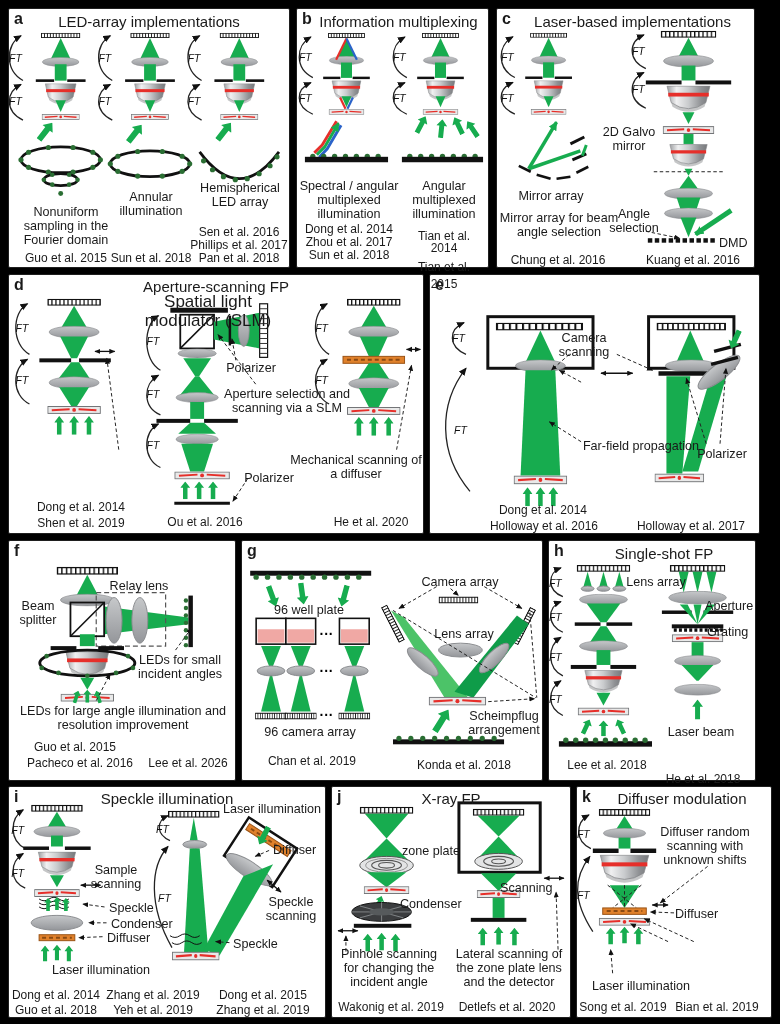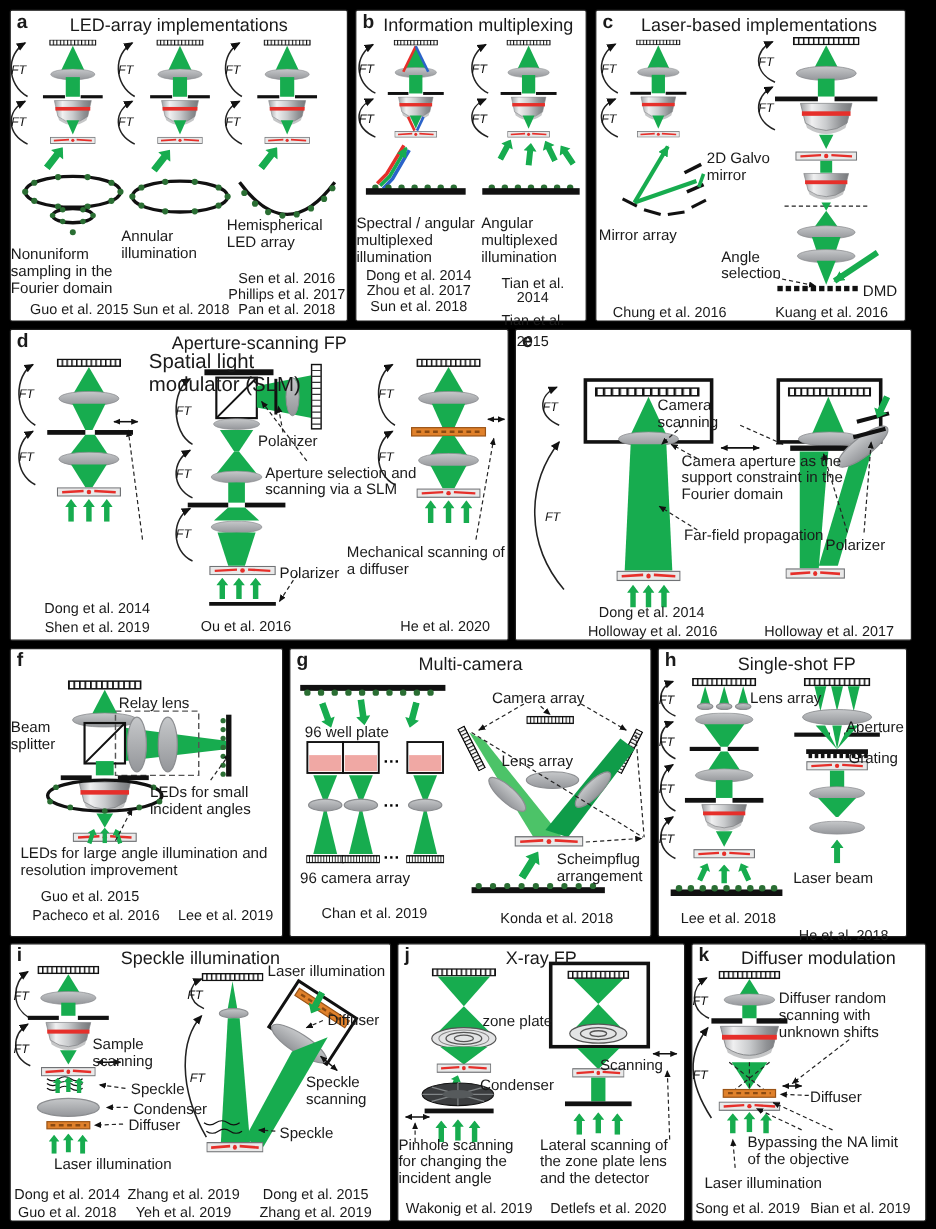--- a/index.html
+++ b/index.html
@@ -3,21 +3,21 @@
 <meta charset="utf-8">
 <style>
   html,body{margin:0;padding:0;background:#000;}
   #fig{position:relative;width:780px;height:1024px;background:#000;
        font-family:"Liberation Sans",sans-serif;color:#1a1a1a;overflow:hidden;}
   .panel{position:absolute;background:#fff;border:1.8px solid #1f1f1f;border-radius:2px;
          box-sizing:border-box;overflow:visible;z-index:1;}
   .art{position:absolute;left:0;top:0;width:100%;height:100%;overflow:visible;z-index:1;}
   .tag{position:absolute;left:5px;top:1px;font-weight:bold;font-size:16px;z-index:4;}
   .title{position:absolute;text-align:center;font-size:15px;line-height:1.15;z-index:3;}
-  .cap{position:absolute;font-size:12.6px;line-height:1.12;z-index:3;}
+  .cap{position:absolute;font-size:12.6px;line-height:1.12;text-align:center;z-index:3;}
   .cite{position:absolute;font-size:12px;line-height:1.15;text-align:center;white-space:nowrap;z-index:3;}
   .lft{text-align:left;}
   svg text.ft{font-style:italic;font-size:10.5px;fill:#111;}
   .arc{fill:none;stroke:#222;stroke-width:1.3;}
   .dash{fill:none;stroke:#222;stroke-width:1;stroke-dasharray:3.5 2.5;}
   .dbl{stroke:#111;stroke-width:1.3;}
   .thin{fill:none;stroke:#333;stroke-width:1;}
   .blk{fill:#111;}
   .grn{fill:#17AC4F;}
   .lgrn{fill:#4CC368;}
@@ -298,20 +298,21 @@
           <rect x="187" y="231" width="4.5" height="4.5"></rect>
           <rect x="194" y="231" width="4.5" height="4.5"></rect>
           <rect x="201" y="231" width="4.5" height="4.5"></rect>
           <rect x="208" y="231" width="4.5" height="4.5"></rect>
           <rect x="215" y="231" width="4.5" height="4.5"></rect>
     </g>
     <path class="dash" marker-end="url(#md)" d="M150,224 L184,231"></path>
   </svg>
   <div class="cap" style="left:92px;top:116px;width:80px">2D Galvo mirror</div>
   <div class="cap" style="left:2px;top:180px;width:104px">Mirror array</div>
+  <div class="cap" style="left:2px;top:202px;width:120px">Mirror array for beam angle selection</div>
   <div class="cap" style="left:104px;top:198px;width:66px">Angle selection</div>
   <div class="cap lft" style="left:222px;top:227px;width:36px">DMD</div>
   <div class="cite" style="left:2px;top:245px;width:118px">Chung et al. 2016</div>
   <div class="cite" style="left:140px;top:245px;width:112px">Kuang et al. 2016</div>
 </section>
 
 <section class="panel" style="left:8px;top:274px;width:416px;height:260px">
   <b class="tag">d</b>
   <div class="title" style="left:0;right:0;top:3px">Aperture-scanning FP</div>
   <svg class="art" viewBox="0 0 416 260">
@@ -461,21 +462,20 @@
     <ellipse cx="291" cy="98" rx="26" ry="8" fill="url(#lg)" stroke="#8b8d90" transform="rotate(-38 291 98)"></ellipse>
     <line x1="283" y1="90" x2="310" y2="83" stroke="#111" stroke-width="3.4"></line>
     <line x1="286" y1="77" x2="313" y2="70" stroke="#111" stroke-width="3.4"></line>
     <g transform="translate(303,74) rotate(205)">
           <use href="#garr" x="-6" y="0" width="12" height="20" class="grn"></use>
         </g>
     <path class="dash" marker-end="url(#md)" d="M278,170 L258,104"></path>
     <path class="dash" marker-end="url(#md)" d="M292,170 L298,94"></path>
   </svg>
   <div class="cap" style="left:118px;top:56px;width:72px">Camera scanning</div>
-  <div class="cap" style="left:138px;top:102px;width:152px">Camera aperture as the support constraint in the Fourier domain</div>
   <div class="cap" style="left:140px;top:164px;width:142px">Far-field propagation</div>
   <div class="cap" style="left:258px;top:172px;width:68px">Polarizer</div>
   <div class="cite" style="left:48px;top:229px;width:130px">Dong et al. 2014</div>
   <div class="cite" style="left:44px;top:245px;width:140px">Holloway et al. 2016</div>
   <div class="cite" style="left:196px;top:245px;width:130px">Holloway et al. 2017</div>
 </section>
 
 <section class="panel" style="left:8px;top:540px;width:228px;height:241px">
   <b class="tag">f</b>
   <svg class="art" viewBox="0 0 228 241">
@@ -525,26 +525,25 @@
         </g>
     <path class="dash" marker-end="url(#md)" d="M168,110 L184,88"></path>
     <path class="dash" marker-end="url(#md)" d="M88,161 L102,134"></path>
   </svg>
   <div class="cap" style="left:90px;top:38px;width:80px">Relay lens</div>
   <div class="cap" style="left:0;top:58px;width:58px">Beam splitter</div>
   <div class="cap" style="left:116px;top:112px;width:110px">LEDs for small incident angles</div>
   <div class="cap" style="left:8px;top:163px;width:212px">LEDs for large angle illumination and resolution improvement</div>
   <div class="cite" style="left:16px;top:200px;width:100px">Guo et al. 2015</div>
   <div class="cite" style="left:6px;top:216px;width:130px">Pacheco et al. 2016</div>
-  <div class="cite" style="left:134px;top:216px;width:90px">Lee et al. 2019</div>
+  <div class="cite" style="left:134px;top:216px;width:90px">Lee et al. 2026</div>
 </section>
 
 <section class="panel" style="left:241px;top:540px;width:302px;height:241px">
   <b class="tag">g</b>
-  <div class="title" style="left:0;right:0;top:4px">Multi-camera</div>
   <svg class="art" viewBox="0 0 302 241">
     <g>
       <rect class="blk" x="8" y="30" width="122" height="5"></rect>
       <circle class="dot" cx="14" cy="36.5" r="2.7"></circle>
           <circle class="dot" cx="25.5" cy="36.5" r="2.7"></circle>
           <circle class="dot" cx="37" cy="36.5" r="2.7"></circle>
           <circle class="dot" cx="48.5" cy="36.5" r="2.7"></circle>
           <circle class="dot" cx="60" cy="36.5" r="2.7"></circle>
           <circle class="dot" cx="71.5" cy="36.5" r="2.7"></circle>
           <circle class="dot" cx="83" cy="36.5" r="2.7"></circle>
@@ -917,19 +916,18 @@
           <use href="#garr" x="-5" y="0" width="10" height="17" class="grn"></use>
         </g>
     <path class="dash" marker-end="url(#md)" d="M132,80 L84,117"></path>
     <path class="dash" marker-end="url(#md)" d="M98,127 L74,126"></path>
     <path class="dash" marker-end="url(#md)" d="M92,156 L54,138"></path>
     <path class="dash" marker-end="url(#md)" d="M118,156 L68,133"></path>
     <path class="dash" marker-end="url(#md)" d="M36,188 L34,164"></path>
   </svg>
   <div class="cap" style="left:72px;top:38px;width:112px">Diffuser random scanning with unknown shifts</div>
   <div class="cap lft" style="left:98px;top:120px;width:58px">Diffuser</div>
-  <div class="cap" style="left:46px;top:158px;width:128px">Bypassing the NA limit of the objective</div>
   <div class="cap" style="left:10px;top:192px;width:108px">Laser illumination</div>
   <div class="cite" style="left:0;top:214px;width:92px">Song et al. 2019</div>
   <div class="cite" style="left:92px;top:214px;width:96px">Bian et al. 2019</div>
 </section>
 
 </div>
 
 </body></html>

